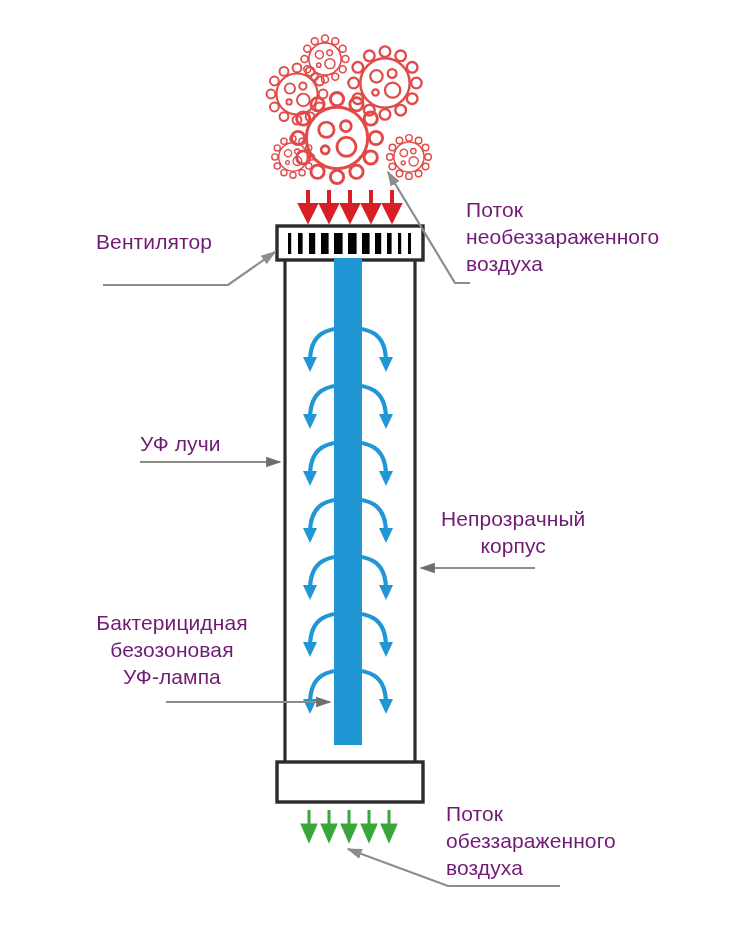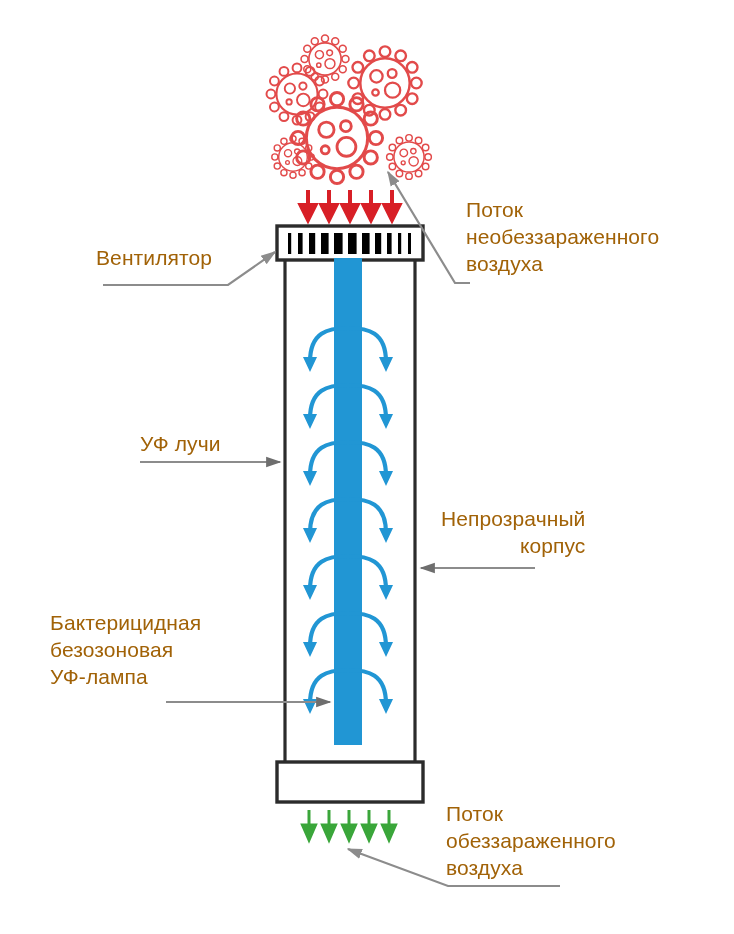--- a/index.html
+++ b/index.html
@@ -26,49 +26,49 @@
     left: 0; top: 0;
     width: 734px;
     height: 934px;
     display: block;
   }
   .label-text {
     position: absolute;
     font-family: "Liberation Sans", sans-serif;
     font-size: 21px;
     line-height: 27px;
-    color: #a16207;
+    color: #701a75;
     white-space: pre-line;
     letter-spacing: 0.1px;
   }
   #label-fan {
     left: 96px;
-    top: 244px;
+    top: 228px;
     text-align: left;
   }
   #label-undisinfected {
     left: 466px;
     top: 196px;
     text-align: left;
   }
   #label-uv-rays {
     left: 140px;
     top: 430px;
     text-align: right;
   }
   #label-housing {
     left: 441px;
     top: 505px;
-    text-align: right;
+    text-align: center;
   }
   #label-lamp {
-    left: 50px;
+    left: 58px;
     top: 609px;
     width: 228px;
-    text-align: left;
+    text-align: center;
   }
   #label-disinfected {
     left: 446px;
     top: 800px;
     text-align: left;
   }
 </style>
 </head>
 <body>
 

